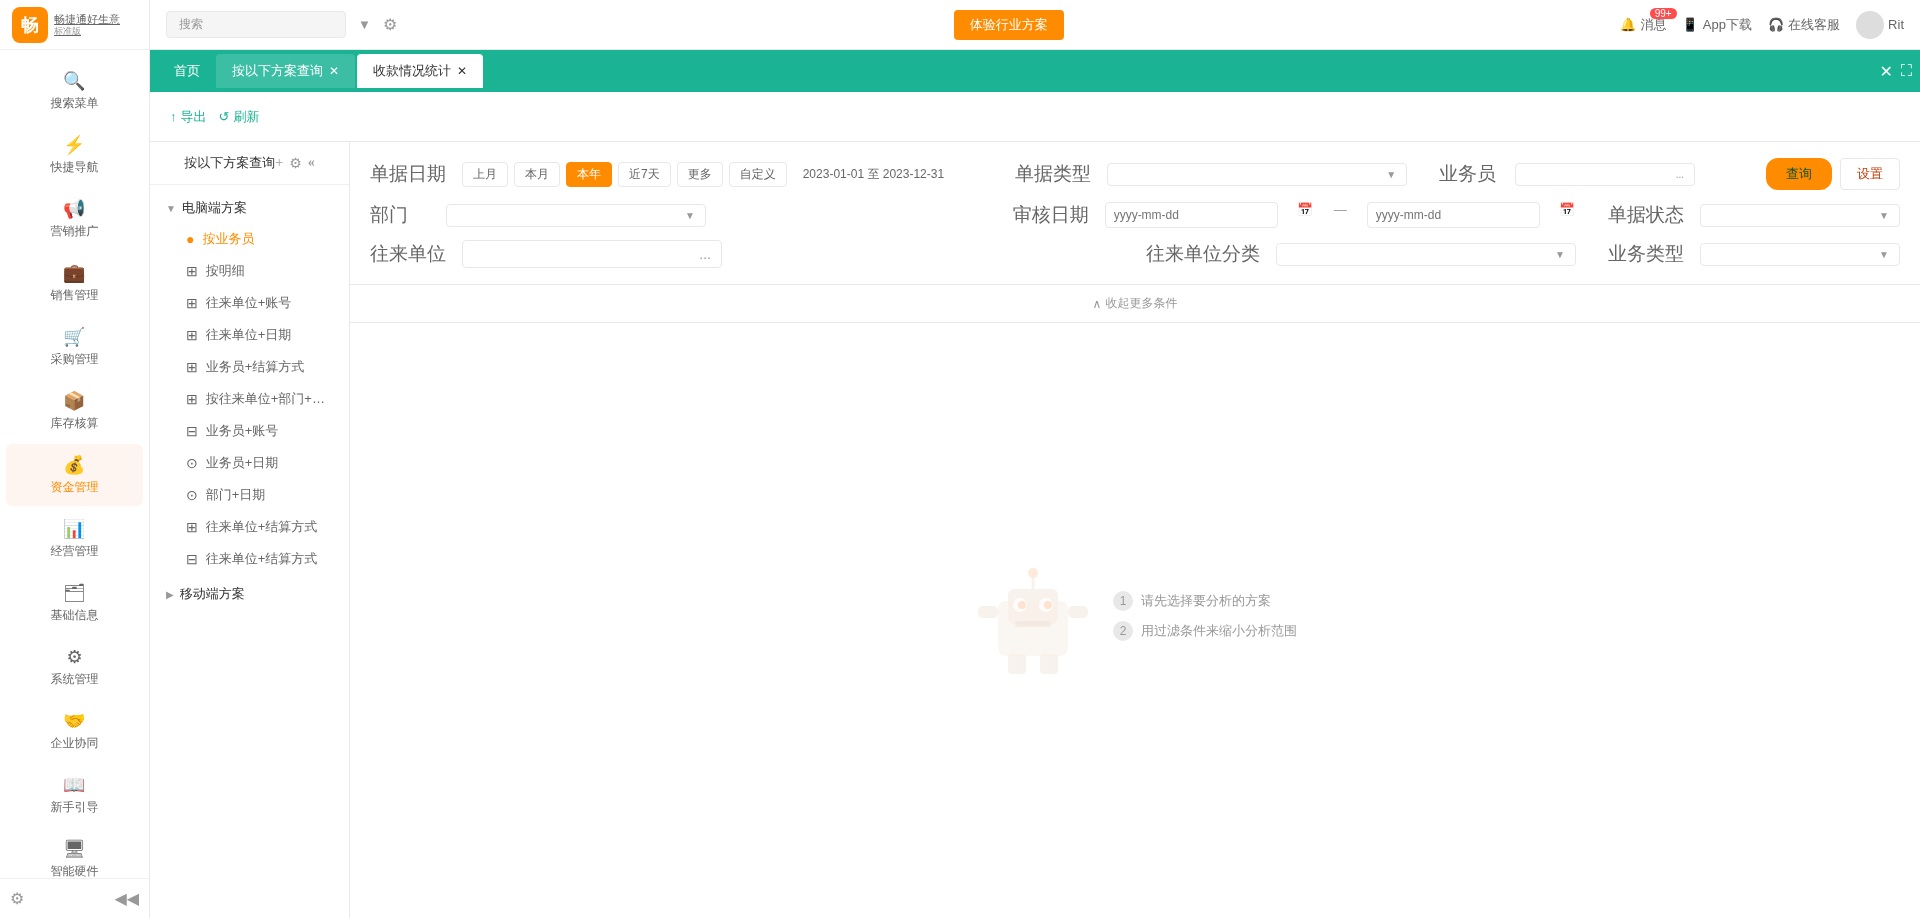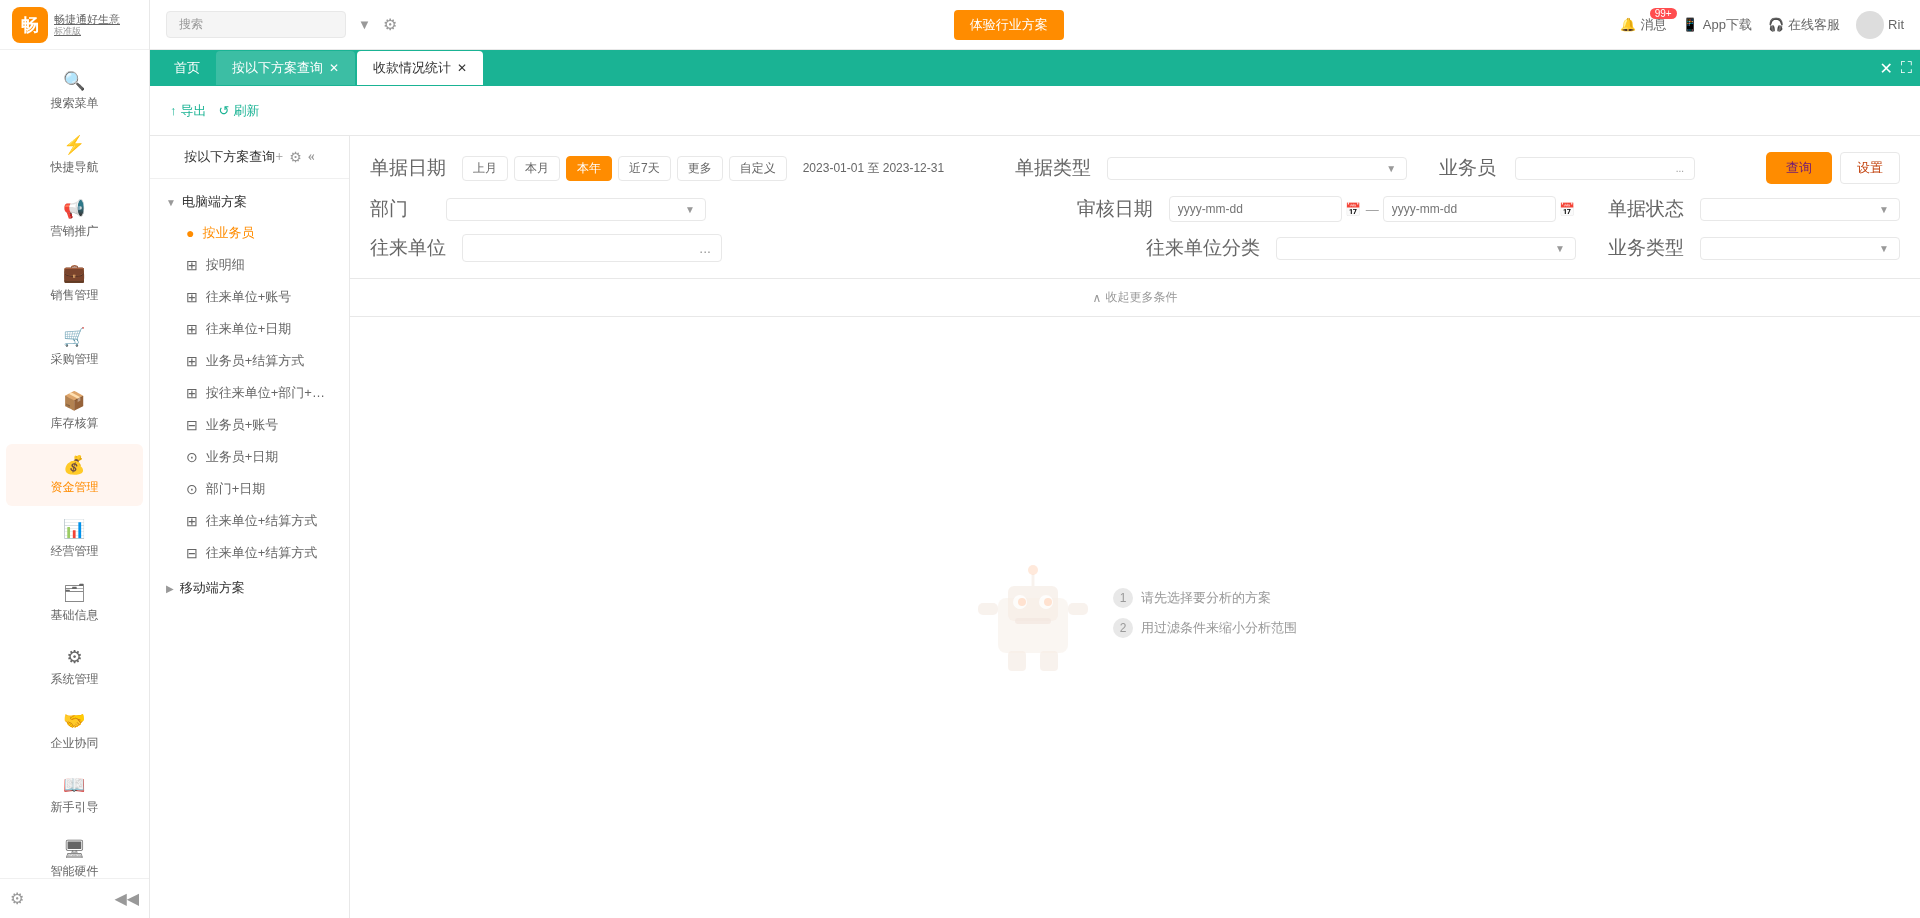--- a/index.html
+++ b/index.html
@@ -33,21 +33,21 @@
     .topbar-trial-btn { background: #ff8c00; color: #fff; border: none; border-radius: 4px; padding: 6px 16px; font-size: 13px; cursor: pointer; }
     .topbar-right { display: flex; align-items: center; gap: 16px; }
     .topbar-msg { display: flex; align-items: center; gap: 4px; color: #666; font-size: 13px; cursor: pointer; position: relative; }
     .badge { background: #ff4d4f; color: #fff; border-radius: 10px; font-size: 10px; padding: 0 5px; position: absolute; top: -8px; right: -10px; }
     .topbar-app { display: flex; align-items: center; gap: 4px; color: #666; font-size: 13px; cursor: pointer; }
     .topbar-service { display: flex; align-items: center; gap: 4px; color: #666; font-size: 13px; cursor: pointer; }
     .topbar-user { display: flex; align-items: center; gap: 4px; color: #666; font-size: 13px; }
     .user-avatar { width: 28px; height: 28px; background: #ddd; border-radius: 50%; }
 
     
-    .tab-bar { height: 36px; background: #1ab394; display: flex; align-items: center; padding: 0 8px; flex-shrink: 0; }
+    .tab-bar { height: 42px; background: #1ab394; display: flex; align-items: center; padding: 0 8px; flex-shrink: 0; }
     .tab-home { padding: 8px 16px; color: #fff; cursor: pointer; font-size: 13px; }
     .tab-item { padding: 8px 16px; color: #fff; cursor: pointer; font-size: 13px; display: flex; align-items: center; gap: 6px; background: rgba(255,255,255,0.15); border-radius: 4px 4px 0 0; margin-right: 2px; }
     .tab-item.active { background: #fff; color: #333; }
     .tab-close { font-size: 12px; color: inherit; cursor: pointer; }
     .tab-spacer { flex: 1; }
     .tab-controls { display: flex; gap: 8px; align-items: center; }
     .tab-control-btn { color: #fff; cursor: pointer; font-size: 16px; }
 
     
     .page-header { height: 50px; background: #fff; border-bottom: 1px solid #e8e8e8; display: flex; align-items: center; padding: 0 20px; justify-content: space-between; flex-shrink: 0; }
@@ -82,27 +82,27 @@
     .filter-row:last-child { margin-bottom: 0; }
     .filter-label { color: #666; font-size: 19px; min-width: 60px; flex-shrink: 0; }
     .filter-date-group { display: flex; align-items: center; gap: 6px; }
     .filter-date-btn { padding: 3px 10px; border: 1px solid #e8e8e8; border-radius: 4px; cursor: pointer; color: #666; font-size: 12px; background: #fff; }
     .filter-date-btn.active { background: #ff8c00; color: #fff; border-color: #ff8c00; }
     .filter-date-range { color: #666; font-size: 12px; }
     .filter-select { display: flex; align-items: center; border: 1px solid #e8e8e8; border-radius: 4px; padding: 5px 10px; background: #fff; min-width: 200px; cursor: pointer; }
     .filter-select-text { flex: 1; color: #999; font-size: 13px; }
     .filter-select-arrow { color: #999; font-size: 10px; }
     .filter-select-wide { min-width: 300px; }
-    .filter-input-group { display: flex; align-items: center; gap: 4px; }
+    .filter-input-group { display: flex; align-items: flex-start; gap: 20px; }
     .filter-date-input { border: 1px solid #e8e8e8; border-radius: 4px; padding: 5px 8px; color: #999; font-size: 12px; min-width: 120px; }
     .filter-dash { color: #999; }
     .filter-calendar { color: #999; cursor: pointer; }
     .filter-dots { color: #999; cursor: pointer; font-size: 14px; margin-left: 4px; }
     .filter-actions { display: flex; gap: 8px; margin-left: auto; }
-    .btn-query { background: #ff8c00; color: #701a75; border: none; border-radius: 5px; padding: 6px 20px; cursor: pointer; font-size: 13px; }
+    .btn-query { background: #ff8c00; color: #14532d; border: none; border-radius: 12px; padding: 6px 20px; cursor: pointer; font-size: 13px; }
     .btn-settings { background: #fff; color: #c2410c; border: 1px solid #e8e8e8; border-radius: 4px; padding: 6px 16px; cursor: pointer; font-size: 13px; }
     .collapse-bar { display: flex; justify-content: center; padding: 10px; background: #fff; border-bottom: 1px solid #e8e8e8; cursor: pointer; }
     .collapse-text { color: #999; font-size: 12px; display: flex; align-items: center; gap: 4px; }
 
     
     .empty-state { flex: 1; display: flex; flex-direction: column; align-items: center; justify-content: center; background: #fff; }
     .empty-robot { width: 120px; height: 120px; opacity: 0.4; }
     .empty-tips { margin-left: 20px; }
     .empty-tip { display: flex; align-items: center; gap: 8px; margin-bottom: 10px; color: #999; font-size: 13px; }
     .tip-num { width: 20px; height: 20px; border-radius: 50%; background: #e8e8e8; display: flex; align-items: center; justify-content: center; font-size: 12px; color: #999; }

